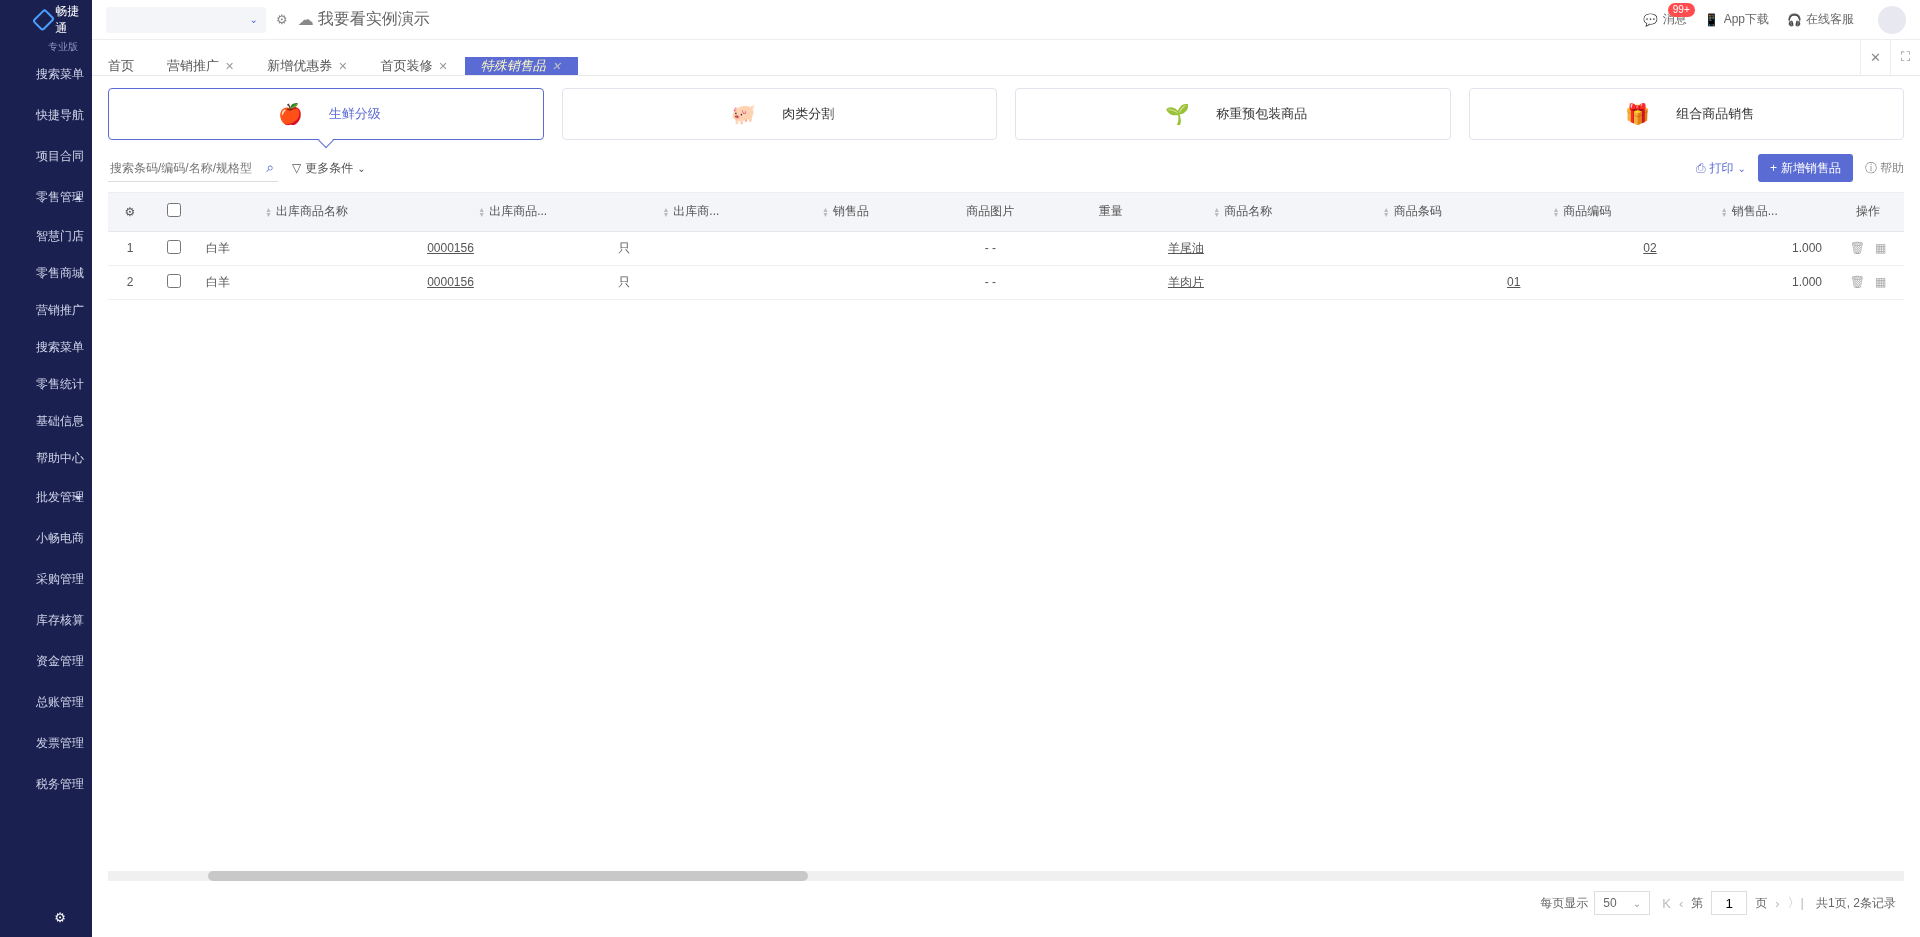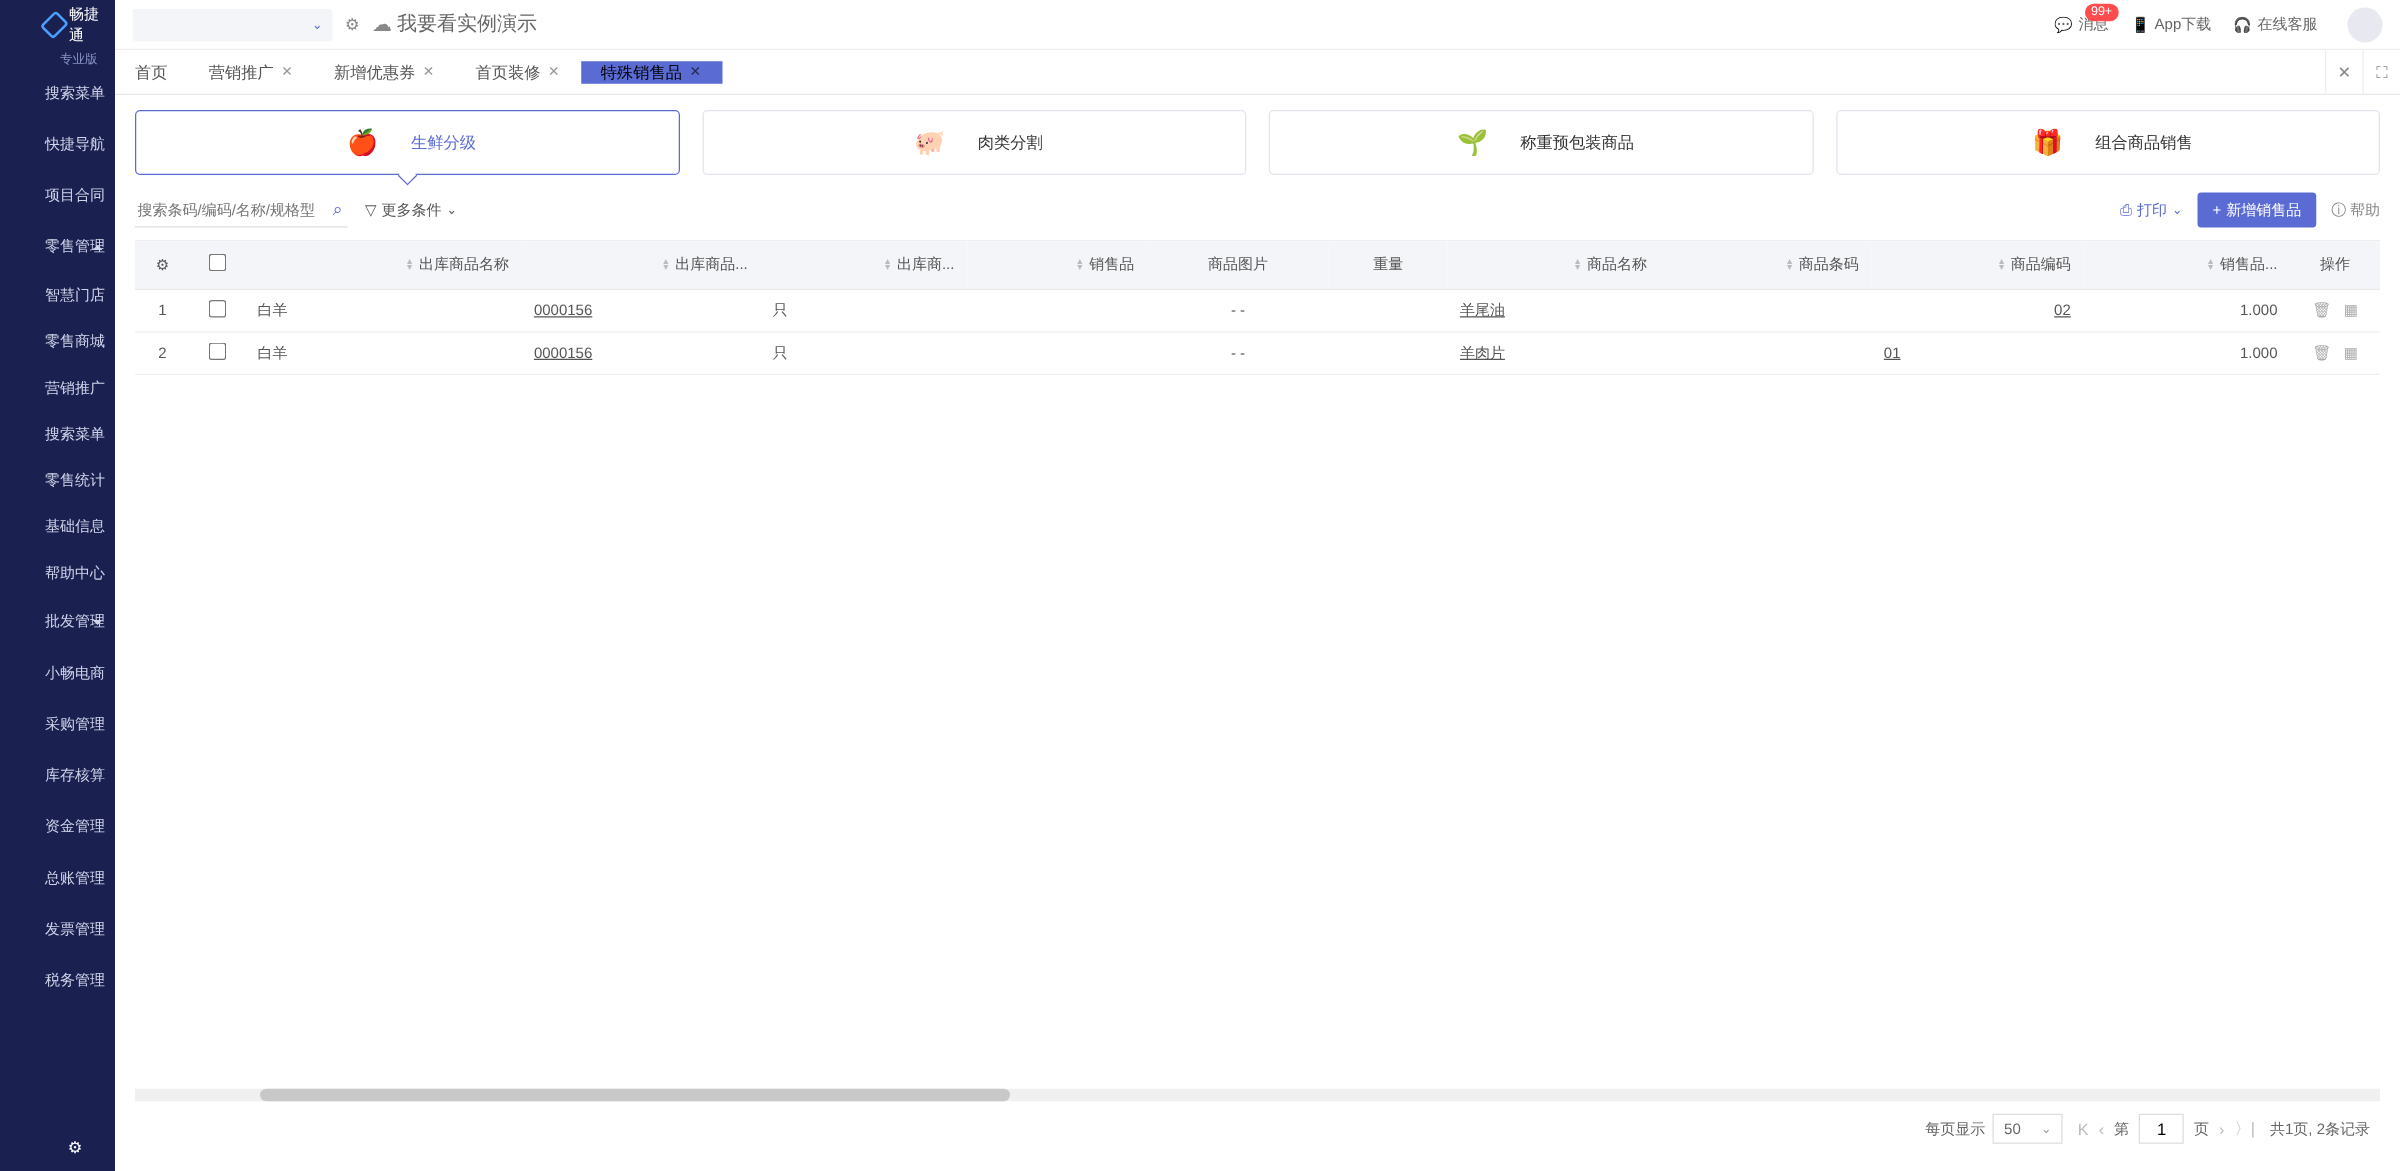--- a/index.html
+++ b/index.html
@@ -29,23 +29,23 @@
 .top-gear { color:#888; cursor:pointer; }
 .demo-link { display:flex; align-items:center; gap:4px; color:#666; cursor:pointer; font-size:16px; }
 .cloud-icon::before { content:"☁"; color:#888; }
 .spacer { flex:1; }
 .top-actions { display:flex; align-items:center; gap:18px; font-size:12px; color:#666; }
 .top-act { display:flex; align-items:center; gap:4px; cursor:pointer; position:relative; }
 .badge { position:absolute; top:-8px; right:-8px; background:#ff4d4f; color:#fff; border-radius:8px; padding:0 5px; font-size:10px; line-height:14px; }
 .avatar { width:28px; height:28px; border-radius:50%; background:#e8e8f0; margin-left:6px; }
 
 
-.page-tabs { height:36px; display:flex; align-items:center; border-bottom:1px solid #e8e8e8; background:#fff; }
+.page-tabs { height:36px; display:flex; align-items:flex-end; border-bottom:1px solid #e8e8e8; background:#fff; }
 .page-tab { padding:0 16px; display:flex; align-items:center; gap:6px; font-size:13px; color:#555; cursor:pointer; border-right:1px solid transparent; }
-.page-tab.active { background:#5b6bd4; color:#000000; }
+.page-tab.active { background:#5b6bd4; color:#fef9c3;font-style:italic; }
 .tab-close { font-size:11px; color:inherit; opacity:.6; cursor:pointer; }
 .tab-tools { margin-left:auto; display:flex; align-items:center; }
 .tab-tool { width:30px; height:36px; display:flex; align-items:center; justify-content:center; border-left:1px solid #eee; cursor:pointer; color:#888; }
 
 
 .content { flex:1; padding:12px 16px; display:flex; flex-direction:column; min-height:0; background:#fff; }
 
 
 .cat-tabs { display:flex; gap:18px; margin-bottom:14px; }
 .cat-tab { flex:1; height:52px; border:1px solid #e2e4ed; border-radius:4px; display:flex; align-items:center; justify-content:center; gap:18px; cursor:pointer; position:relative; background:#fff; }
@@ -60,21 +60,21 @@
 .search-box .search-icon { position:absolute; right:4px; top:5px; color:#5b6bd4; cursor:pointer; font-size:14px; }
 .filter-more { display:flex; align-items:center; gap:4px; color:#555; cursor:pointer; font-size:12px; }
 .toolbar-right { margin-left:auto; display:flex; align-items:center; gap:12px; }
 .print-btn { display:flex; align-items:center; gap:4px; color:#5b6bd4; cursor:pointer; font-size:12px; }
 .btn-primary { background:#5b6bd4; color:#fff; border:none; height:28px; padding:0 12px; border-radius:3px; cursor:pointer; font-size:12px; display:flex; align-items:center; gap:4px; }
 .help-link { display:flex; align-items:center; gap:3px; color:#888; cursor:pointer; font-size:12px; }
 
 
 .table-wrap { flex:1; overflow:auto; border-top:1px solid #eee; position:relative; }
 table { border-collapse:collapse; min-width:1520px; width:100%; }
-thead th { background:#f4f5f9; height:38px; font-weight:normal; font-size:12px; color:#555; border-bottom:1px solid #e8e8e8; padding:0 10px; text-align:right; white-space:nowrap; }
+thead th { background:#f4f5f9; height:38px; font-weight:normal; font-size:12px; color:#555; border-bottom:1px solid #e8e8e8; padding:0 10px; text-align:center; white-space:nowrap; }
 thead th.center, tbody td.center { text-align:center; }
 tbody td { height:34px; border-bottom:1px solid #f0f0f0; padding:0 10px; font-size:12px; color:#555; }
 .sort-icons { display:inline-flex; flex-direction:column; margin-right:4px; line-height:5px; vertical-align:middle; }
 .sort-icons span { font-size:7px; color:#bbb; }
 .link { color:#555; text-decoration:underline; cursor:pointer; }
 .chk { width:14px; height:14px; cursor:pointer; }
 .row-ops { display:flex; gap:10px; justify-content:center; color:#aaa; }
 .row-ops span { cursor:pointer; }
 th.gear-col,th.chk-col,th.idx-col { width:44px; text-align:center; }
 th.ops-col { width:72px; text-align:center; }

